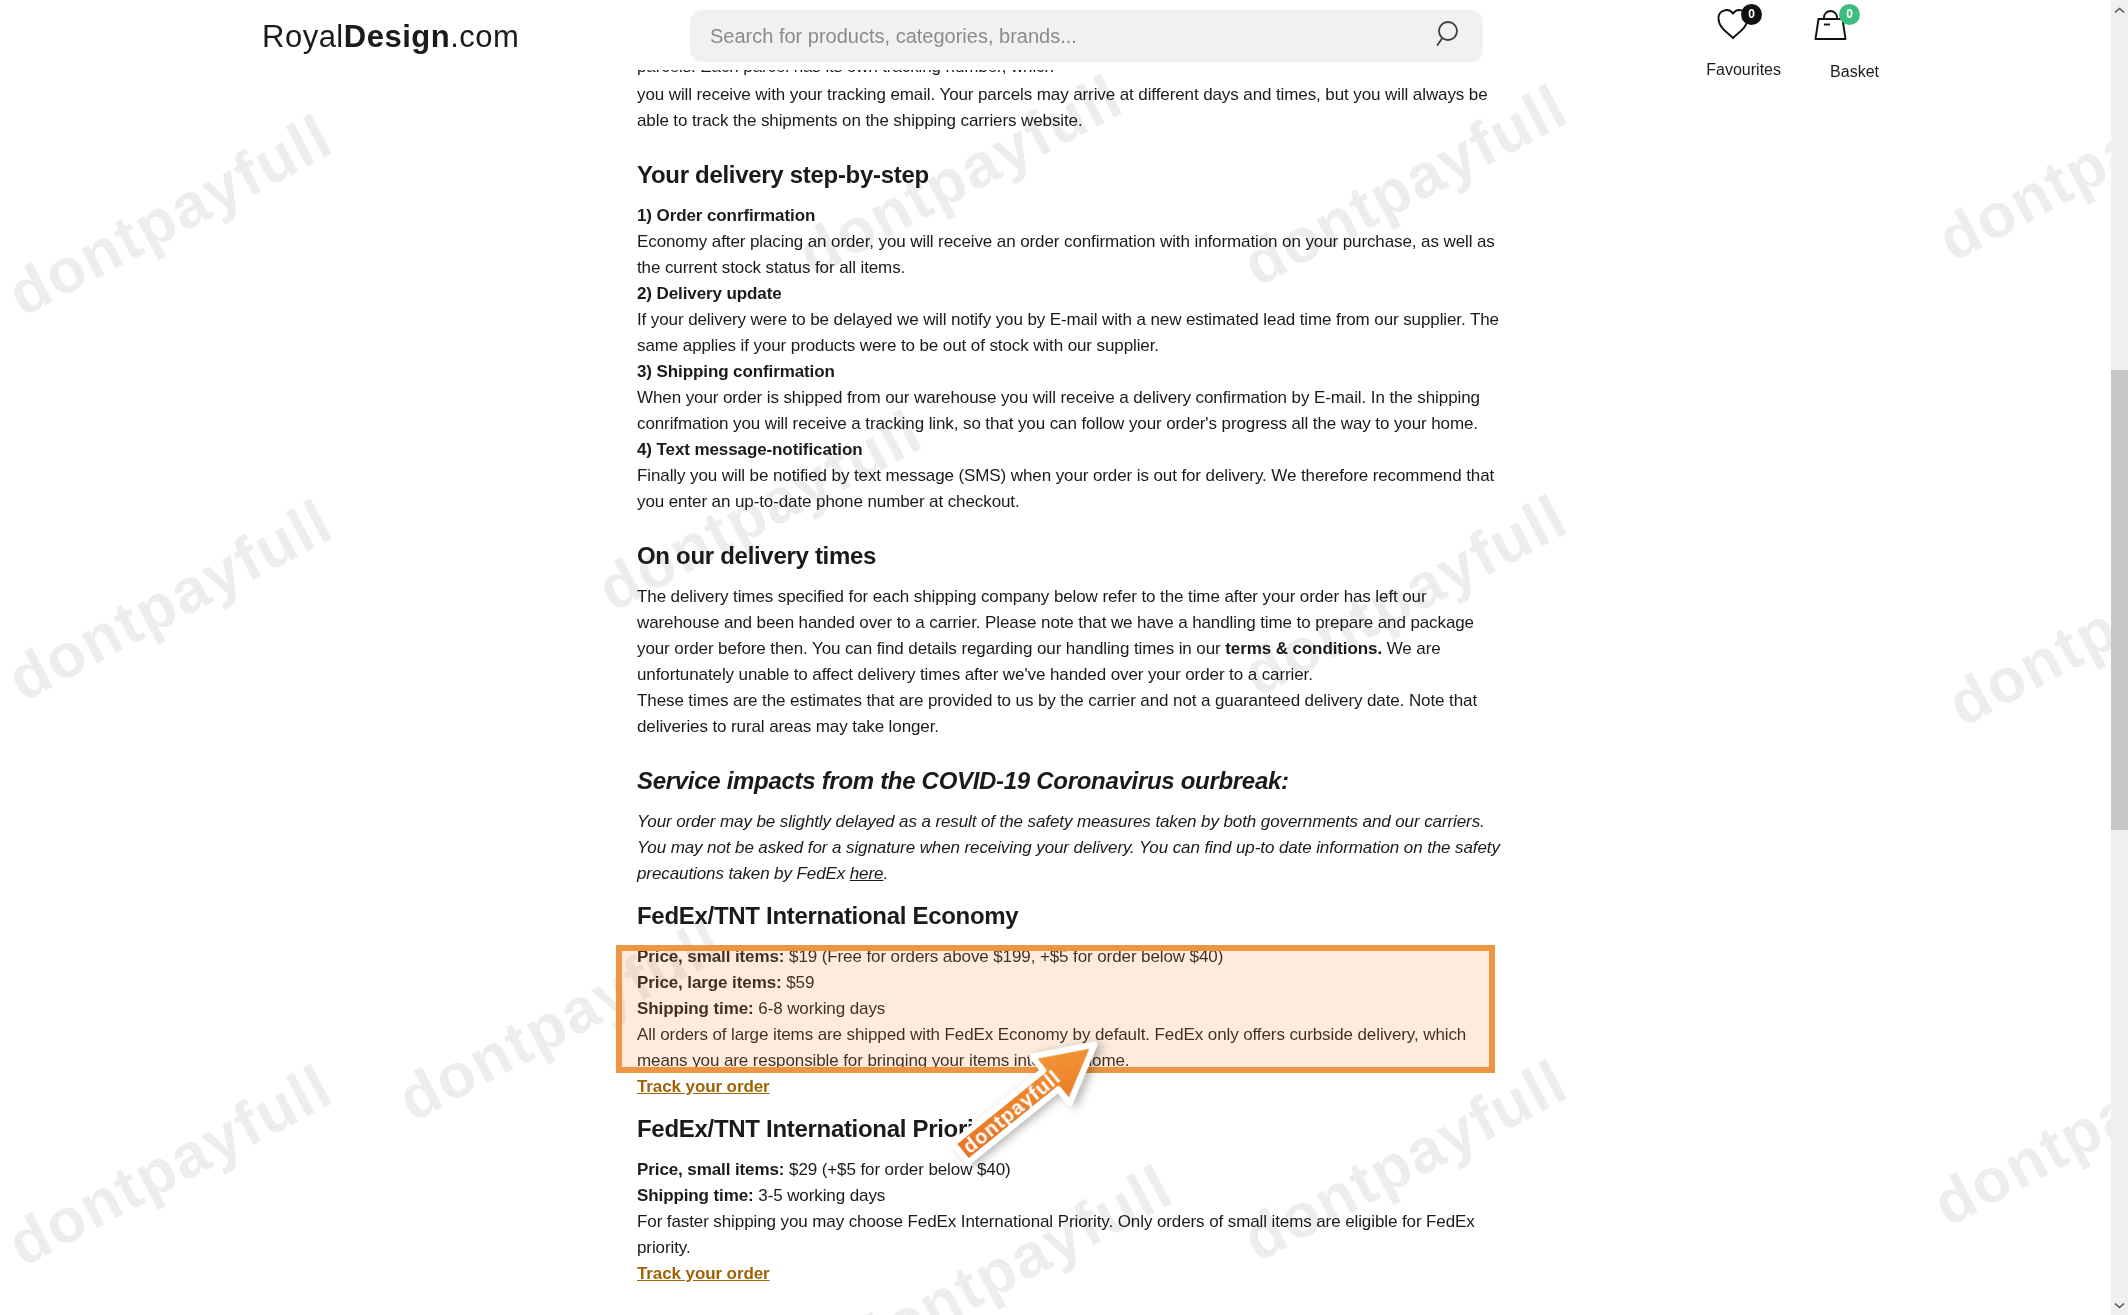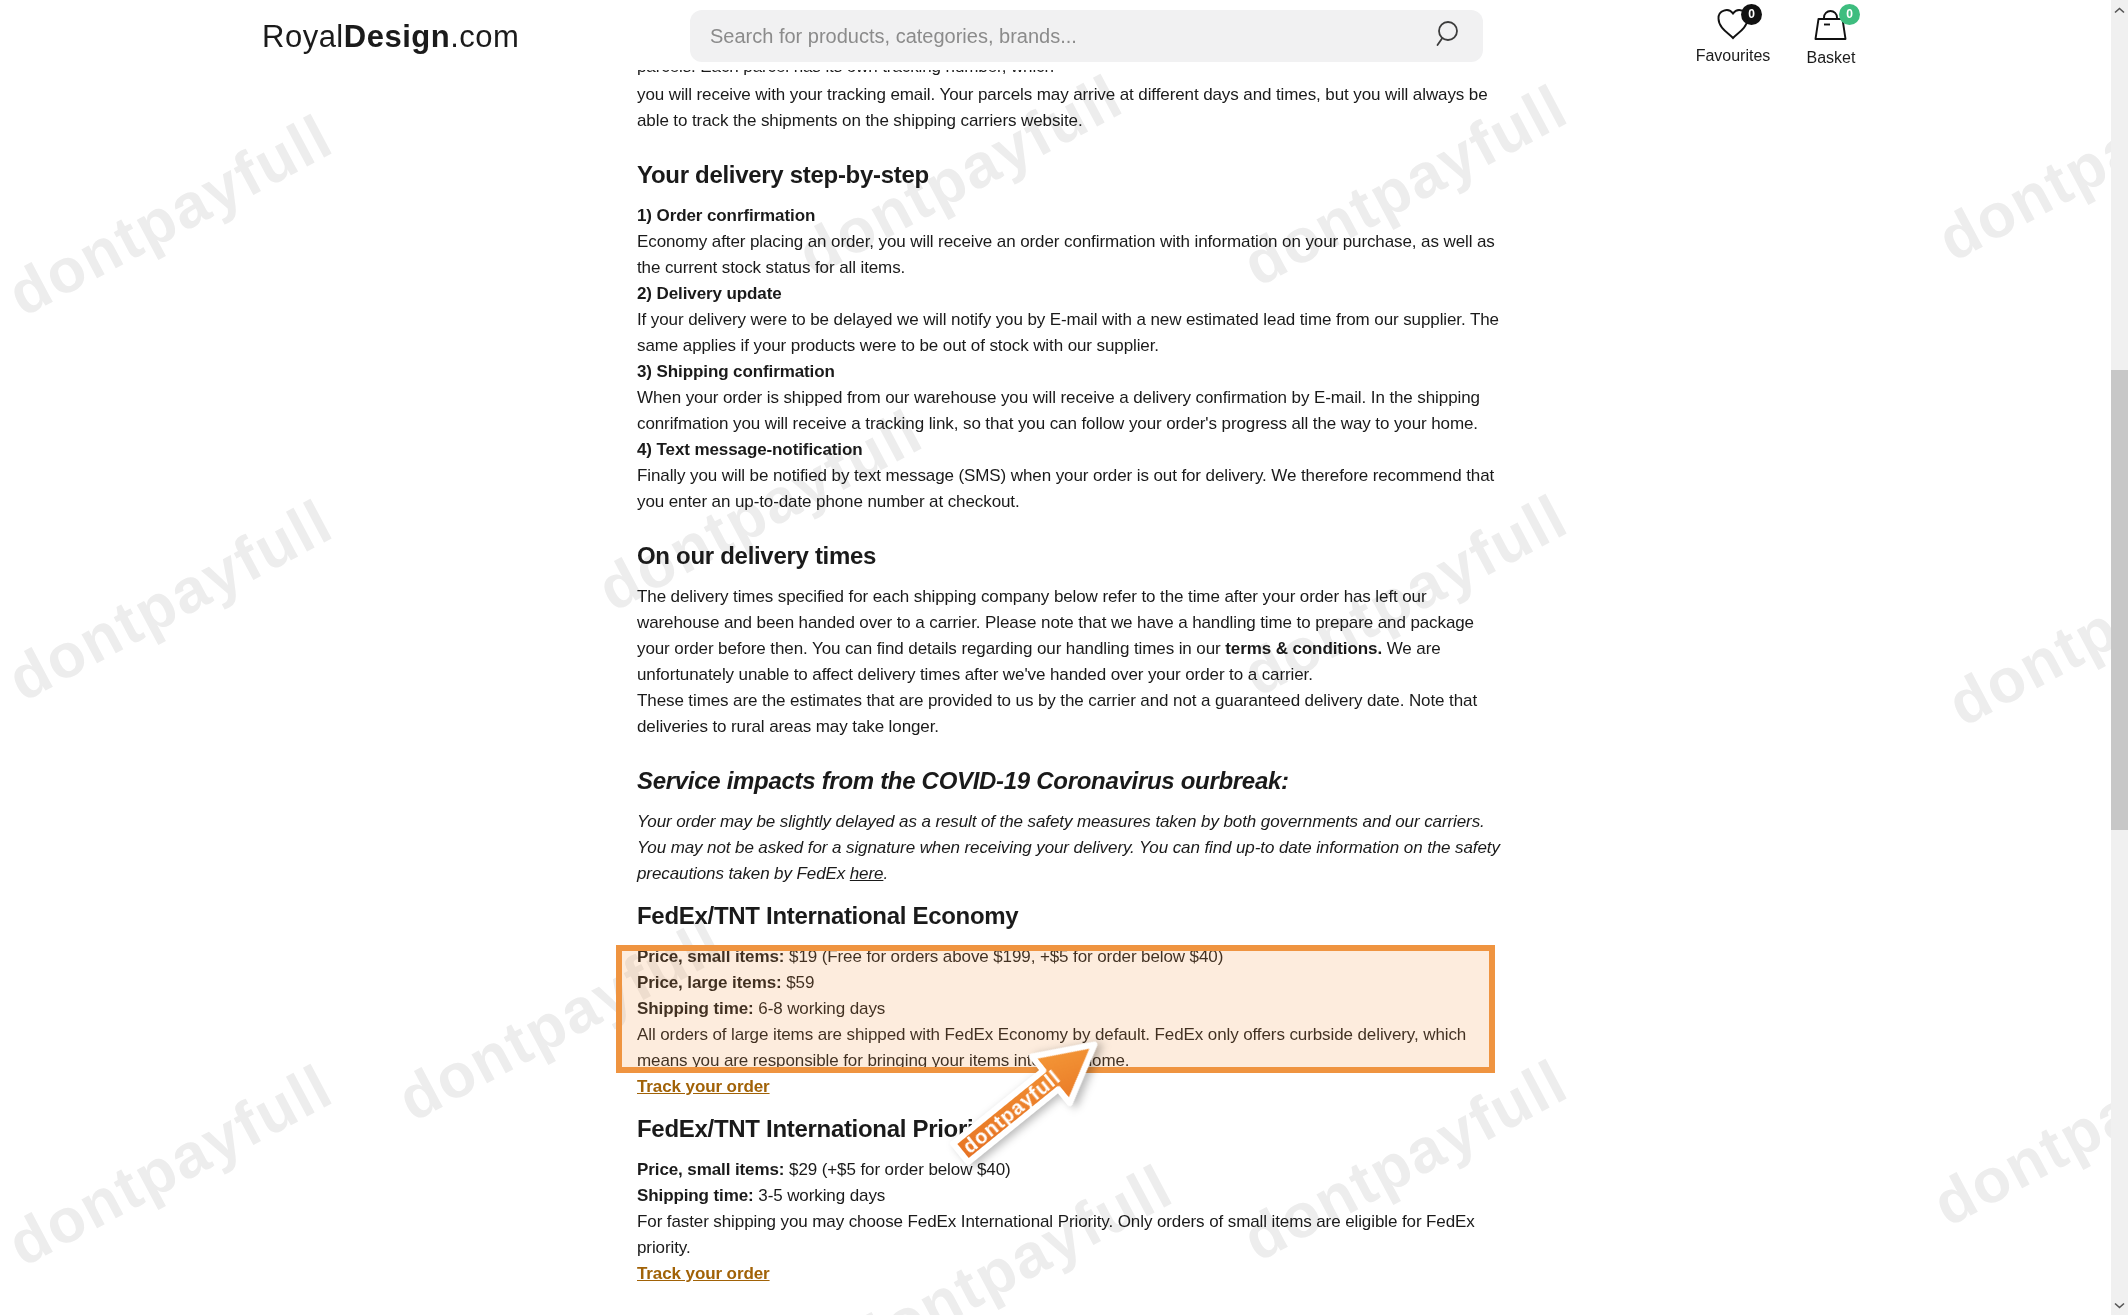--- a/index.html
+++ b/index.html
@@ -37,21 +37,21 @@
     cursor:pointer; padding:0;
   }
   .icon-group { position:absolute; top:7px; width:96px; text-align:center; cursor:pointer; }
   .icon-group .icn { position:relative; display:inline-block; width:42px; height:38px; }
   .badge {
     position:absolute; top:-3px; right:-8px; width:21px; height:21px; border-radius:50%;
     color:#fff; font-size:12px; font-weight:bold; line-height:21px; text-align:center;
   }
   .badge.black { background:#111111; }
   .badge.green { background:#3ebd7f; }
-  .icon-label { font-size:16px; color:#1b1b1b; margin-top:0; }
+  .icon-label { font-size:16px; color:#1b1b1b; margin-top:14px;text-align:right; }
 
   
   .scrollbar { position:absolute; right:0; top:0; width:17px; height:1315px; background:#f0f0f0; z-index:40; }
   .sb-arrow { position:absolute; left:0; width:17px; height:16px; display:flex; align-items:center; justify-content:center; cursor:pointer; }
   .sb-arrow.up { top:2px; } .sb-arrow.down { bottom:2px; }
   .sb-thumb { position:absolute; left:0; top:370px; width:17px; height:460px; background:#c7c7c7; cursor:pointer; }
 
   
   .content {
     position:absolute; left:637px; top:62px; width:868px; z-index:2;

